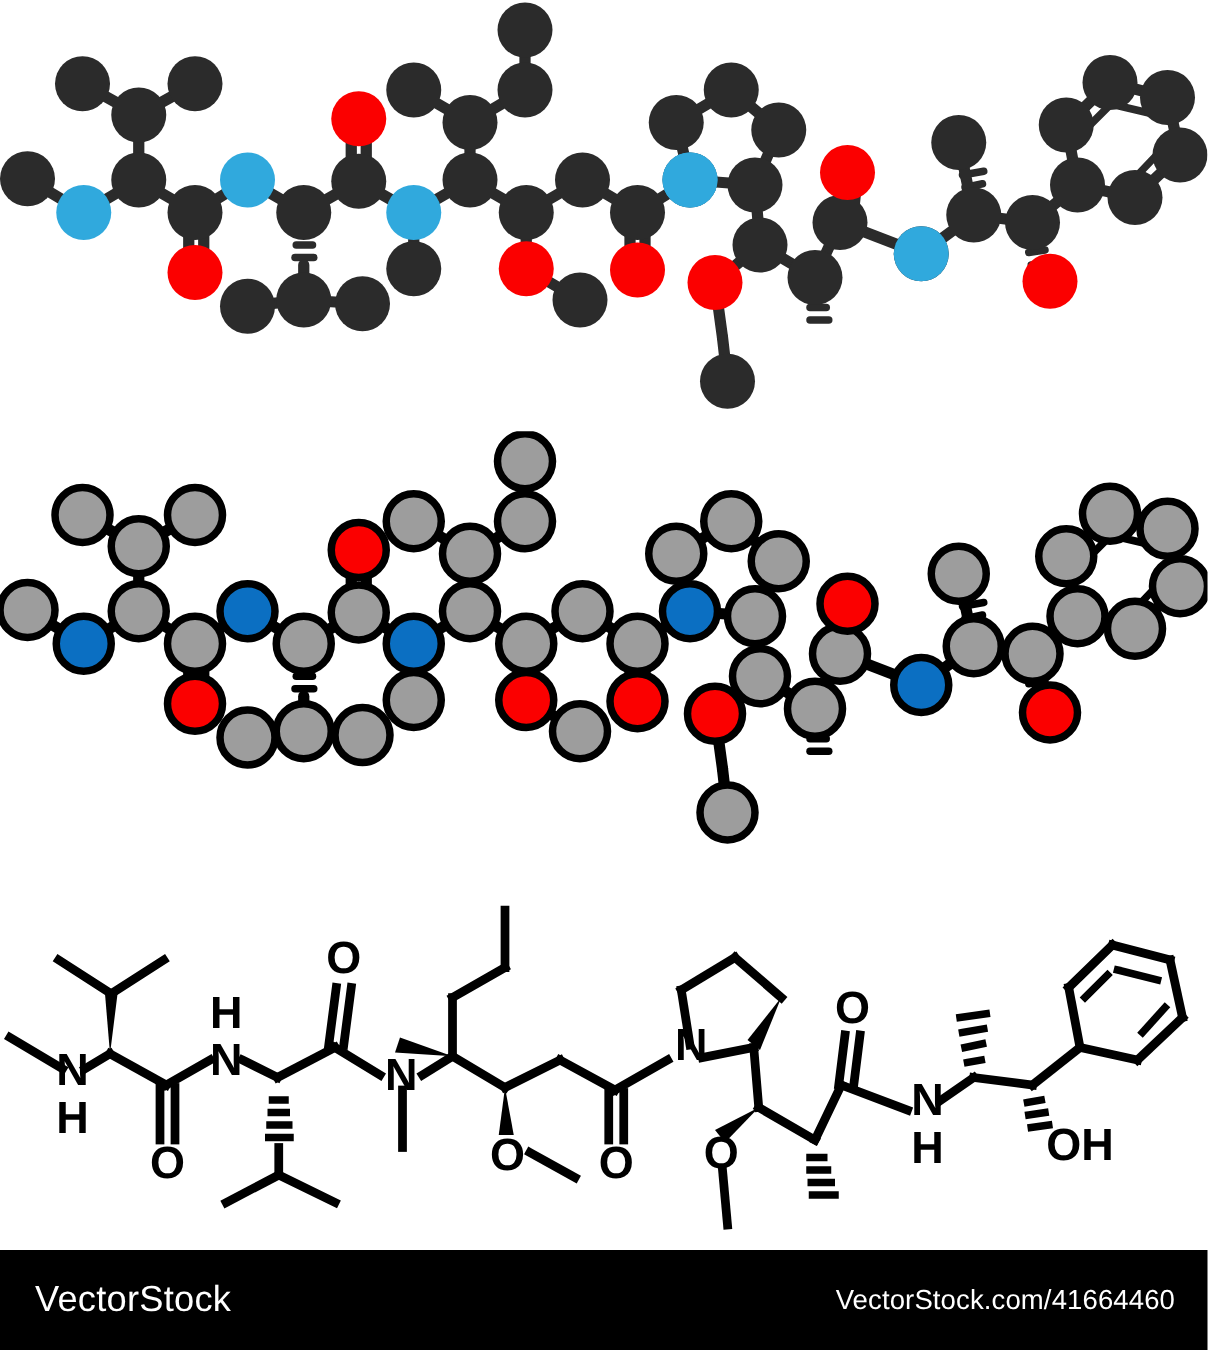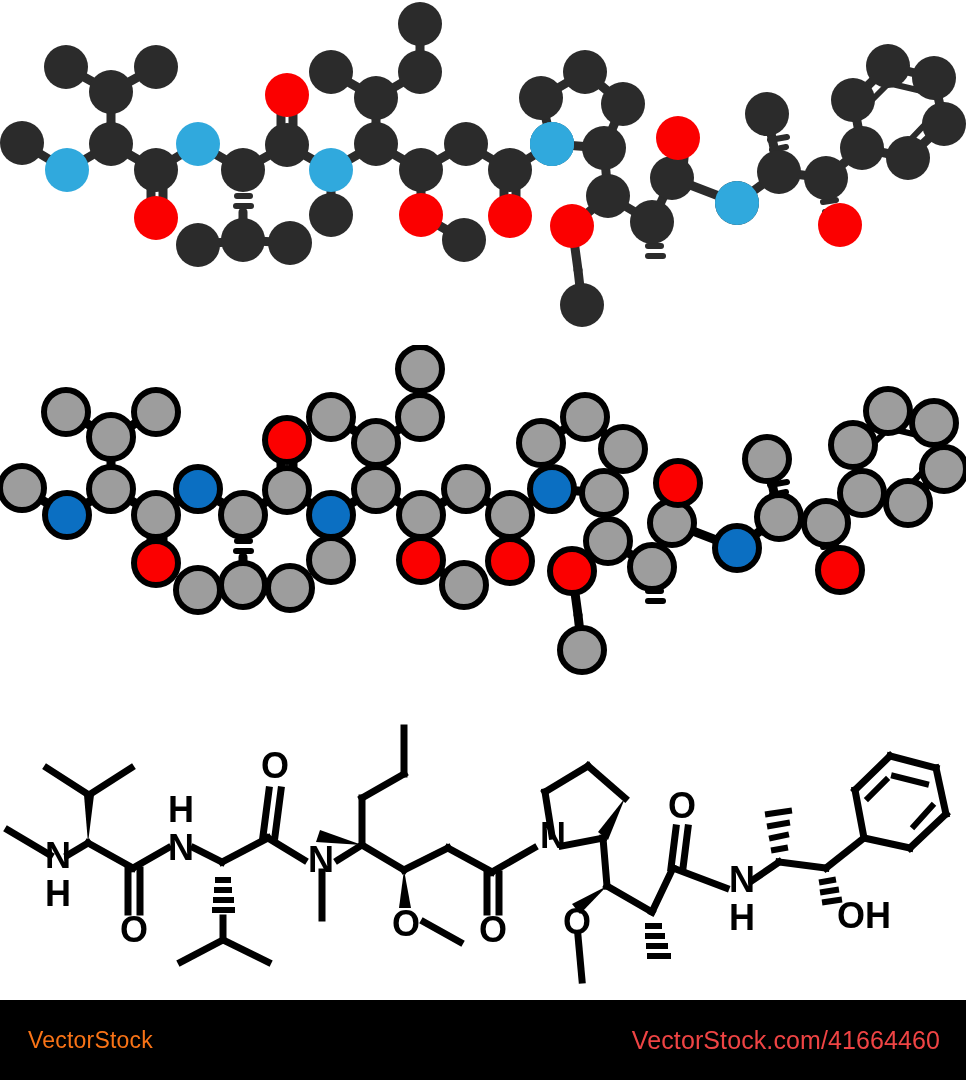--- a/index.html
+++ b/index.html
@@ -17,27 +17,27 @@
   #panel-ballstick-gray{top:345px;height:345px;}
   #panel-skeletal{top:690px;height:310px;}
   .panel svg{display:block;width:966px;height:100%;}
 
   #footer{
     position:absolute;left:0;top:1000px;width:966px;height:80px;
     background:#000000;
   }
   #footer-brand{
     position:absolute;left:28px;top:50%;transform:translateY(-50%);
-    color:#f97316;font-size:23px;font-weight:400;
+    color:#ffffff;font-size:29px;font-weight:400;
     letter-spacing:0.2px;white-space:nowrap;
     font-family:"Liberation Sans", sans-serif;
   }
   #footer-url{
     position:absolute;right:26px;top:50%;transform:translateY(-50%);
-    color:#ef4444;font-size:25px;font-weight:400;
+    color:#ffffff;font-size:22px;font-weight:400;
     letter-spacing:0.1px;white-space:nowrap;
     font-family:"Liberation Sans", sans-serif;
   }
 </style>
 </head>
 <body>
 
 <div id="canvas">
 
   <div class="panel" id="panel-ballstick-dark">

